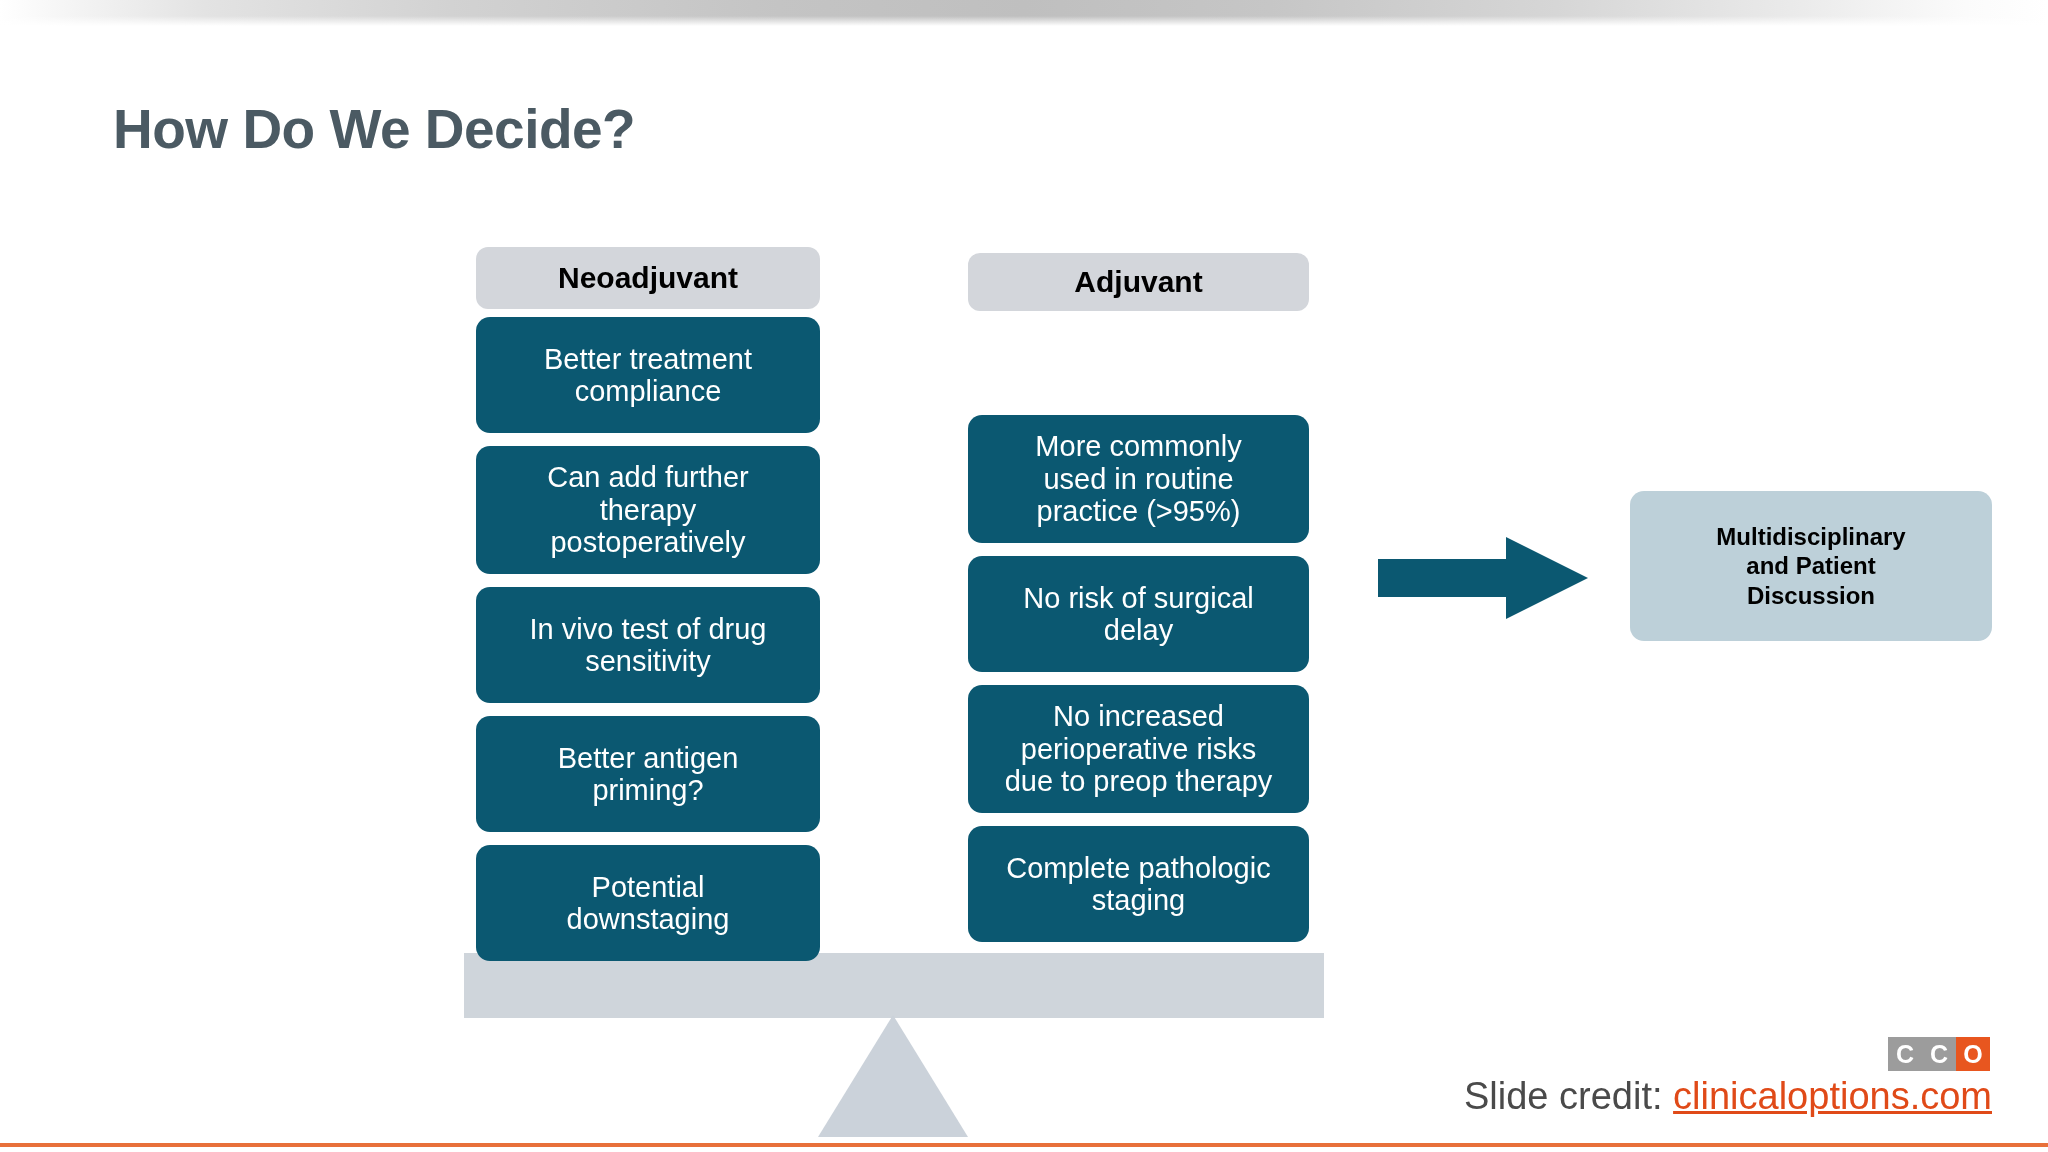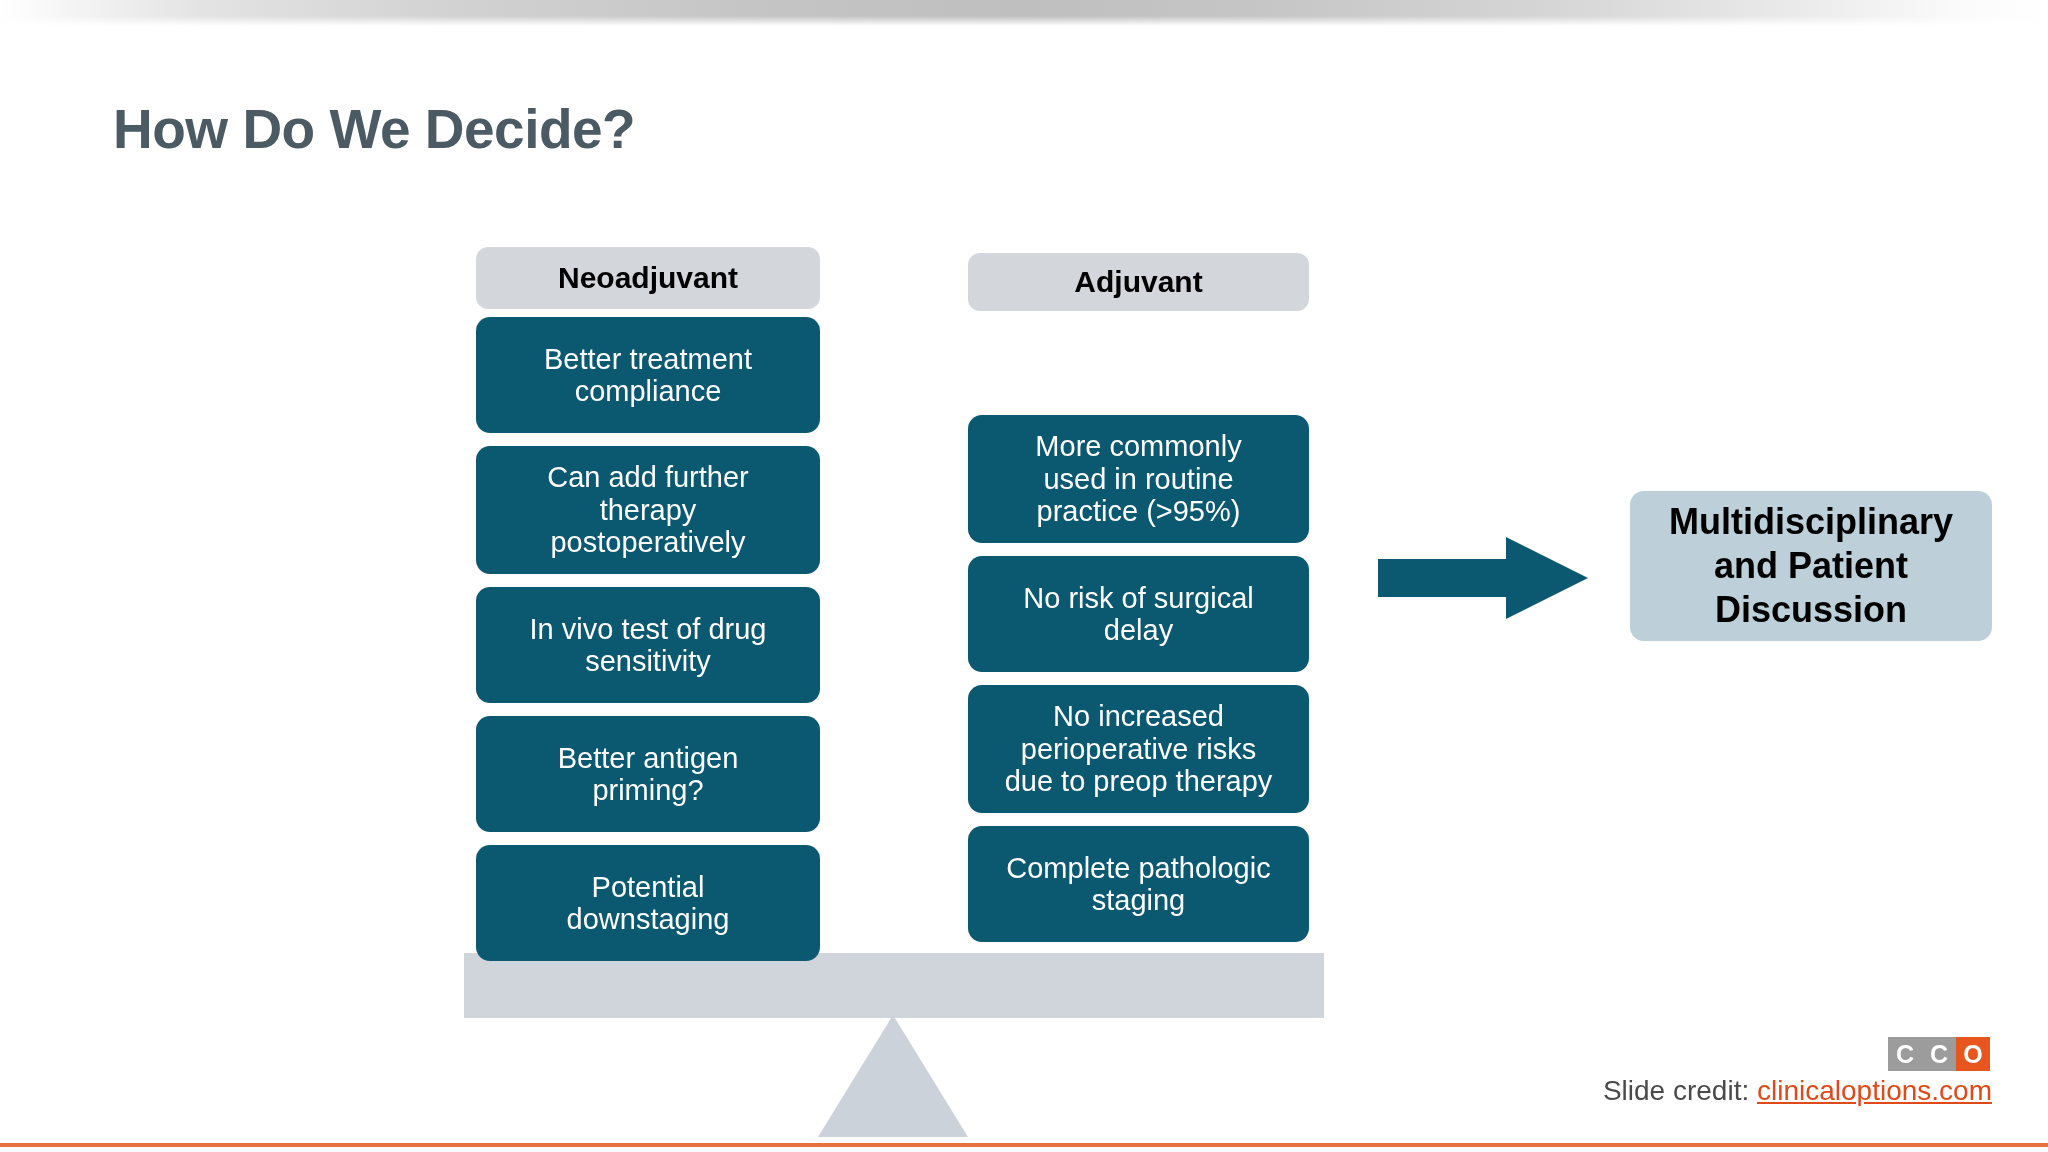--- a/index.html
+++ b/index.html
@@ -137,37 +137,37 @@
   .outcome-box {
     position: absolute;
     left: 1630px;
     top: 491px;
     width: 362px;
     height: 150px;
     background: #BDD0D9;
     border-radius: 14px;
     color: #000000;
     font-weight: bold;
-    font-size: 36px;
+    font-size: 24px;
     line-height: 1.22;
     text-align: center;
     display: flex;
     align-items: center;
     justify-content: center;
     white-space: pre-line;
     box-sizing: border-box;
     padding: 4px 12px;
   }
 
   
   .credit {
     position: absolute;
     right: 56px;
     top: 1075px;
-    font-size: 28px;
+    font-size: 38px;
     color: #4A4A4A;
     white-space: nowrap;
   }
   .credit .label { color: #4A4A4A; }
   .credit .link {
     color: #E04A18;
     text-decoration: underline;
   }
   
   .cco-logo {

